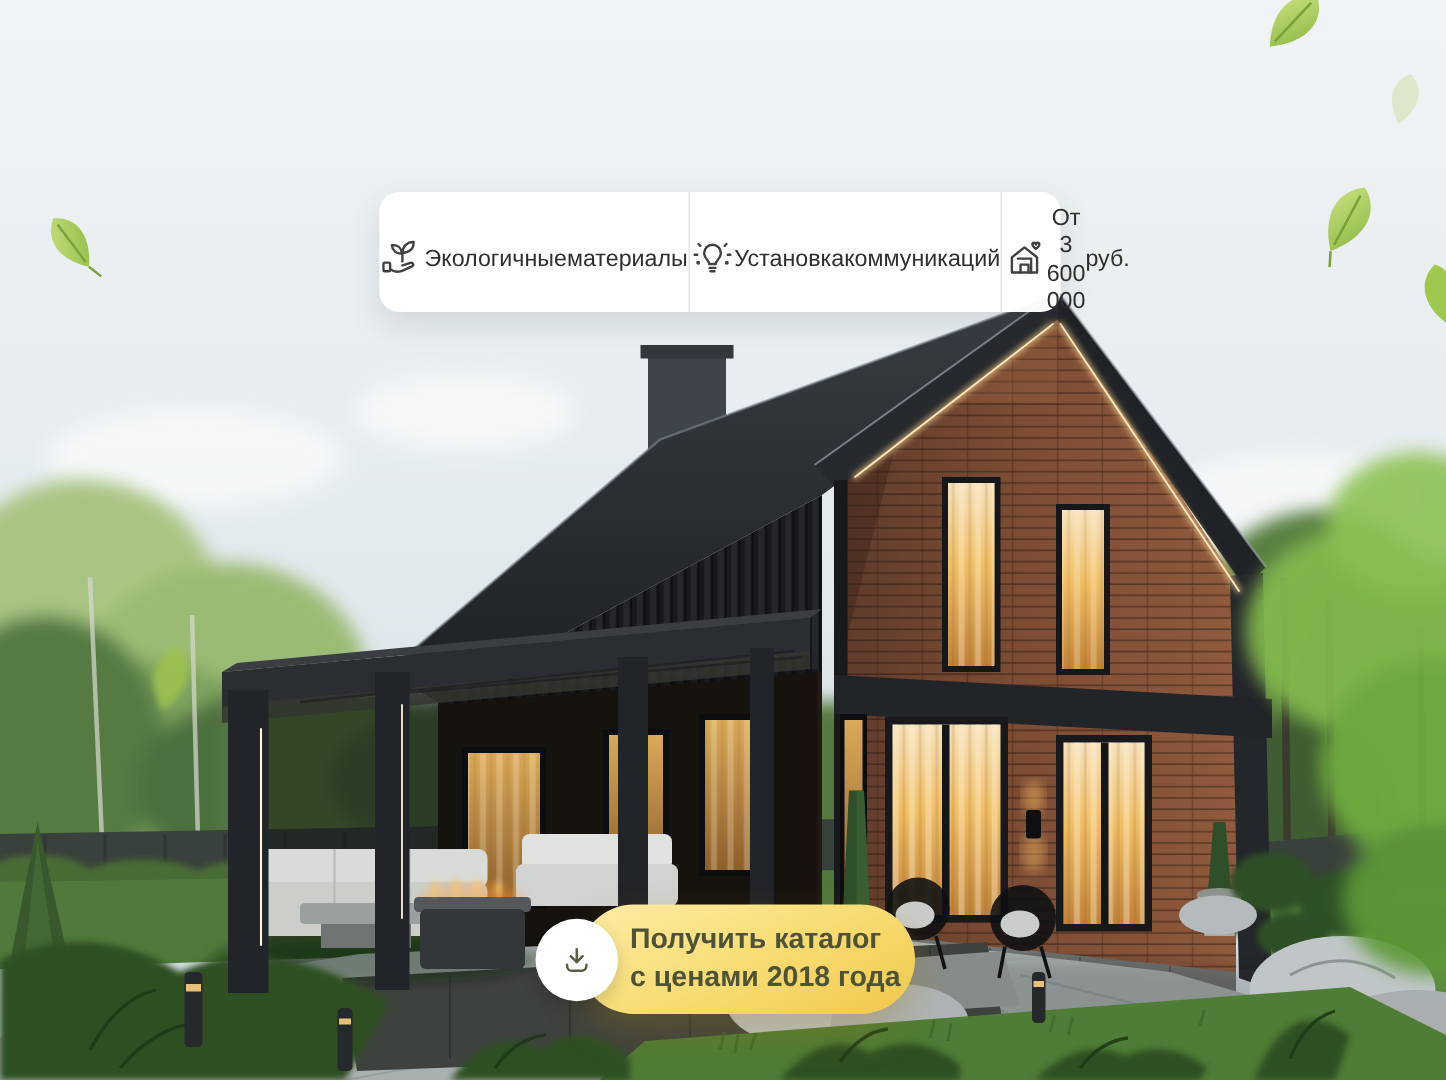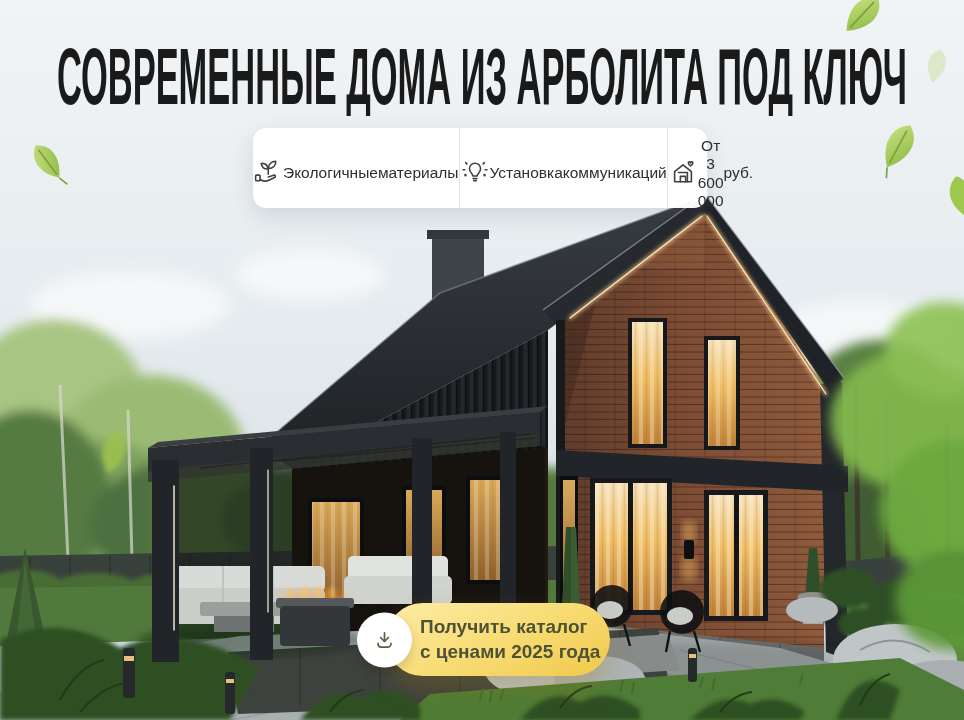--- a/index.html
+++ b/index.html
@@ -384,25 +384,20 @@
 
       <g filter="url(#b6)" opacity=".92">
         <ellipse cx="915" cy="420" rx="85" ry="70" fill="#83b94d"></ellipse>
         <ellipse cx="955" cy="510" rx="75" ry="70" fill="#6fae41"></ellipse>
         <ellipse cx="945" cy="350" rx="60" ry="48" fill="#8fc257"></ellipse>
         <ellipse cx="955" cy="600" rx="60" ry="50" fill="#5d9a37"></ellipse>
       </g>
     </g>
   </svg>
 
-  <div class="headline">
-    <svg width="964" height="80" viewBox="0 0 964 80">
-      <text x="482" y="68" text-anchor="middle" textLength="850" lengthAdjust="spacingAndGlyphs" font-family="Liberation Sans, sans-serif" font-size="80" font-weight="700" fill="#1a1a1a">СОВРЕМЕННЫЕ ДОМА ИЗ АРБОЛИТА ПОД КЛЮЧ</text>
-    </svg>
-  </div>
 
   <div class="features-card">
 
     <div class="feature">
       <span class="f-icon">
         <svg width="30" height="30" viewBox="0 0 34 34" fill="none" stroke="#3f4043" stroke-width="1.8" stroke-linecap="round" stroke-linejoin="round">
           <rect x="3" y="20.5" width="5" height="6.5" rx="1"></rect>
           <path d="M8 25.5 c3 2 7 2.2 10 .8 l6.5 -3 c1.8 -.8 .8 -3.2 -1.1 -2.6 l-6 1.9"></path>
           <path d="M17.5 13 c0 -4.8 3.4 -8.2 8.2 -8.2 c.5 4.8 -2.9 8.2 -8.2 8.2 Z"></path>
           <path d="M17 13.5 c-4.3 .5 -7.2 -1.9 -7.7 -6.2 c4.3 -.5 7.2 1.9 7.7 6.2 Z"></path>
@@ -445,16 +440,16 @@
     <span class="badge">
       <span style="display:flex;">
         <svg width="23" height="23" viewBox="0 0 32 32" fill="none" stroke="#5a5e42" stroke-width="2.3" stroke-linecap="round" stroke-linejoin="round">
           <path d="M16 6 v11.5"></path>
           <path d="M10.5 12.5 L16 18 l5.5 -5.5"></path>
           <path d="M7 20.5 v1 a4.5 4.5 0 0 0 4.5 4.5 h9 a4.5 4.5 0 0 0 4.5 -4.5 v-1"></path>
         </svg>
       </span>
     </span>
     <span class="cta-line">Получить каталог</span>
-    <span class="cta-line">с ценами 2025 года</span>
+    <span class="cta-line">с ценами 2018 года</span>
   </button>
 
 </div>
 
 </body></html>

